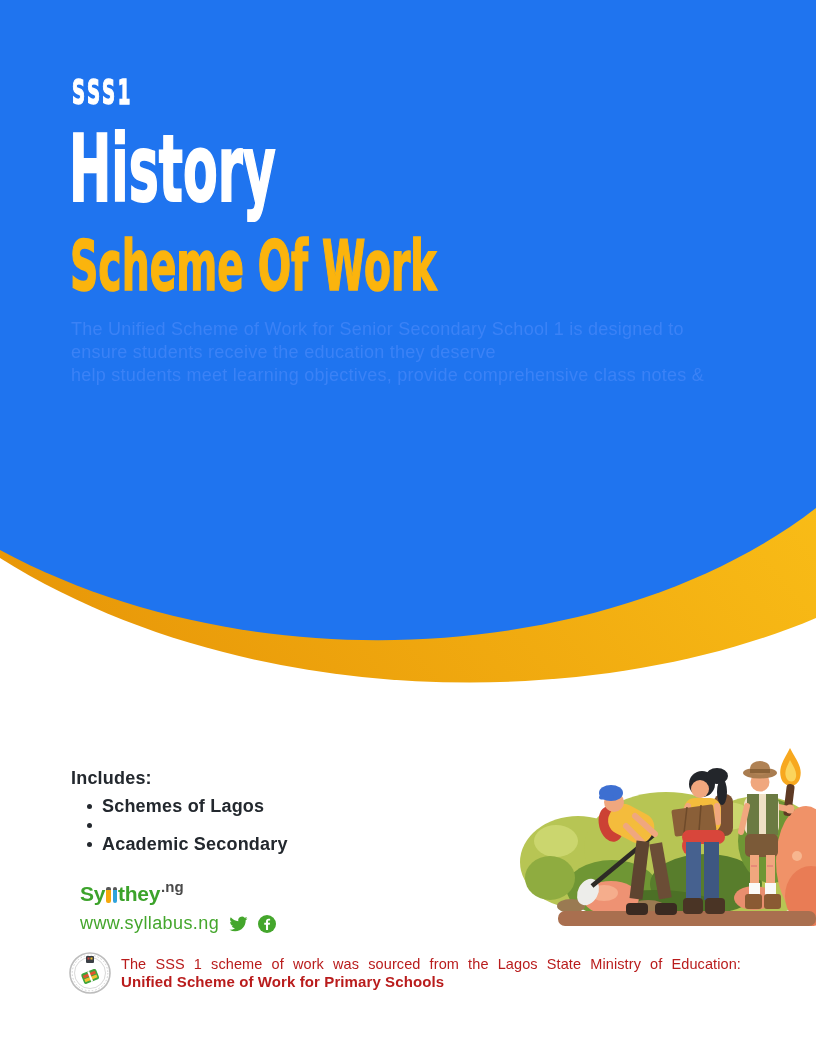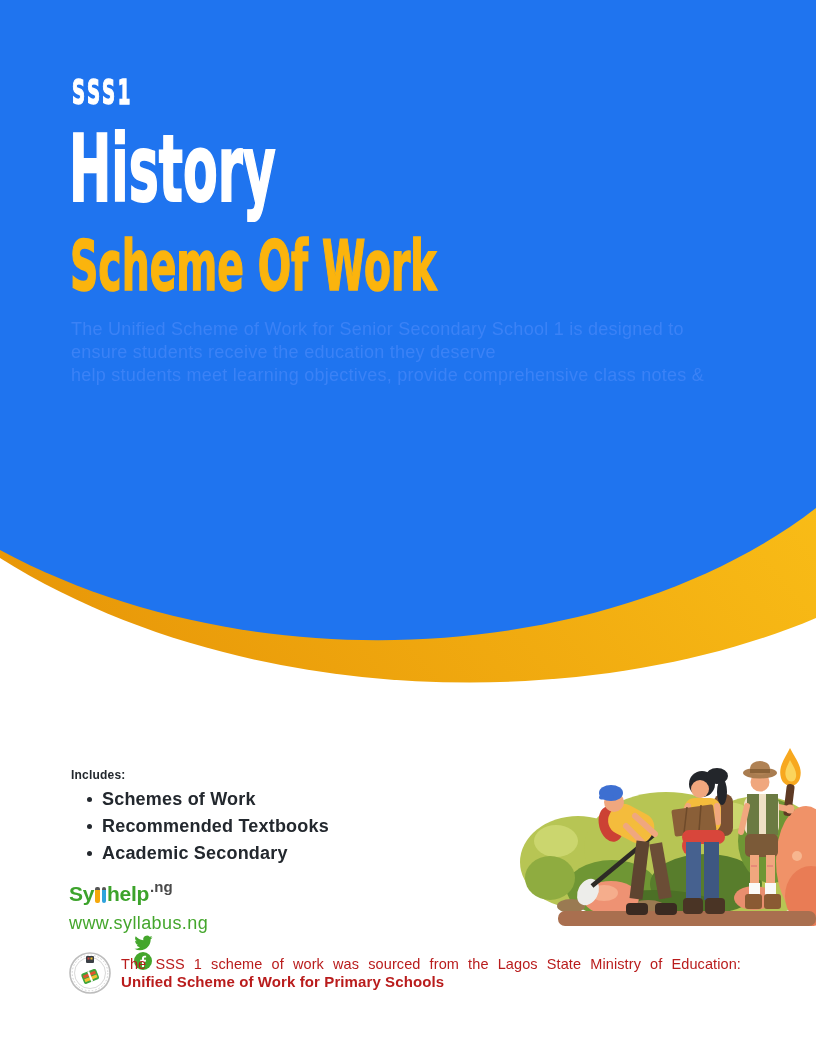--- a/index.html
+++ b/index.html
@@ -30,39 +30,39 @@
     font-size:69px;transform:scaleX(0.57);
     -webkit-text-stroke:1.6px currentColor;
   }
   .hero-desc{
     position:absolute;left:71px;top:318px;color:#3b82f6;
     font-size:18px;line-height:23px;letter-spacing:0.25px;
   }
   .hero-desc div{white-space:nowrap;}
   
   .includes{position:absolute;left:71px;top:768px;color:#23282e;}
-  .includes-heading{font-size:12px;font-weight:bold;letter-spacing:0.2px;}
+  .includes-heading{font-size:18px;font-weight:bold;letter-spacing:0.2px;}
   .includes-list{list-style:none;margin:7px 0 0 0;padding:0;}
   .includes-list li{
     display:flex;align-items:center;font-size:18px;font-weight:bold;
     letter-spacing:0.2px;margin-bottom:6px;color:#23282e;
   }
   .bullet-dot{
     width:5px;height:5px;border-radius:50%;background:#23282e;
     margin:0 10px 0 16px;flex:0 0 auto;
   }
   
-  .brand{position:absolute;left:69px;top:882px;}
+  .brand{position:absolute;left:80px;top:882px;}
   .logo-row{display:flex;align-items:flex-end;height:22px;}
   .logo-txt{color:#3CA32B;font-weight:bold;font-size:21px;line-height:20px;letter-spacing:-0.3px;}
   .pencil{width:4.5px;height:16px;border-radius:2px;margin:0 1px 1px 1px;}
   .pencil.yellow{background:linear-gradient(180deg,#555 0%,#555 16%,#F5A80B 16%);}
   .pencil.blue{background:linear-gradient(180deg,#555 0%,#555 16%,#2FA3DC 16%);}
   .logo-tld{color:#4a4a4a;font-weight:bold;font-size:15px;line-height:12px;margin:0 0 11px 1px;}
-  .site-row{display:flex;align-items:center;margin-top:9px;flex-direction:column;}
+  .site-row{display:flex;align-items:center;margin-top:9px;}
   .site-link{color:#44A62C;font-size:18px;letter-spacing:0.4px;text-decoration:none;}
   .site-row svg{margin-left:9px;}
   
   .illustration{position:absolute;left:516px;top:746px;width:300px;height:186px;}
   
   .source-note{position:absolute;left:121px;top:956px;width:620px;color:#b91c1c;}
   .source-line1{
     font-size:14.5px;line-height:17px;letter-spacing:0.1px;
     text-align:justify;text-align-last:justify;
   }
@@ -94,39 +94,38 @@
       <div>ensure students receive the education they deserve</div>
       <div>help students meet learning objectives, provide comprehensive class notes &amp;</div>
     </div>
   </div>
 
   <section class="includes">
     <div class="includes-heading">Includes:</div>
     <ul class="includes-list">
       <li>
         <span class="bullet-dot"></span>
-        <span>Schemes of Work</span>
+        <span>Schemes of Lagos</span>
       </li>
       <li>
         <span class="bullet-dot"></span>
-        <span>Recommended Textbooks</span>
       </li>
       <li>
         <span class="bullet-dot"></span>
         <span>Academic Secondary</span>
       </li>
     </ul>
   </section>
 
   <div class="brand">
     <div class="logo-row">
       <span class="logo-txt">Sy</span>
       <span class="pencil yellow"></span>
       <span class="pencil blue"></span>
-      <span class="logo-txt">help</span>
+      <span class="logo-txt">they</span>
       <span class="logo-tld">.ng</span>
     </div>
     <div class="site-row">
       <a class="site-link" href="#">www.syllabus.ng</a>
       <svg width="21" height="18" viewBox="0 0 24 24">
         <path fill="#44A62C" d="M23.95 4.57a10 10 0 01-2.82.77 4.96 4.96 0 002.16-2.72c-.95.56-2.01.96-3.13 1.18a4.92 4.92 0 00-8.38 4.48A13.94 13.94 0 011.64 3.16a4.92 4.92 0 001.52 6.57 4.9 4.9 0 01-2.23-.61v.06a4.92 4.92 0 003.95 4.83 4.9 4.9 0 01-2.22.08 4.93 4.93 0 004.6 3.42A9.87 9.87 0 010 19.54a13.9 13.9 0 007.55 2.21c9.06 0 14.01-7.5 14.01-14.01 0-.21 0-.42-.02-.63a10 10 0 002.41-2.54z"></path>
       </svg>
       <svg width="18" height="18" viewBox="0 0 24 24">
         <circle cx="12" cy="12" r="12" fill="#44A62C"></circle>
         <path fill="#ffffff" d="M13.4 20v-6.9h2.3l.35-2.7H13.4V8.7c0-.78.22-1.31 1.33-1.31h1.42V4.97c-.25-.03-1.09-.1-2.07-.1-2.05 0-3.45 1.25-3.45 3.55v1.98H8.3v2.7h2.33V20h2.77z"></path>

